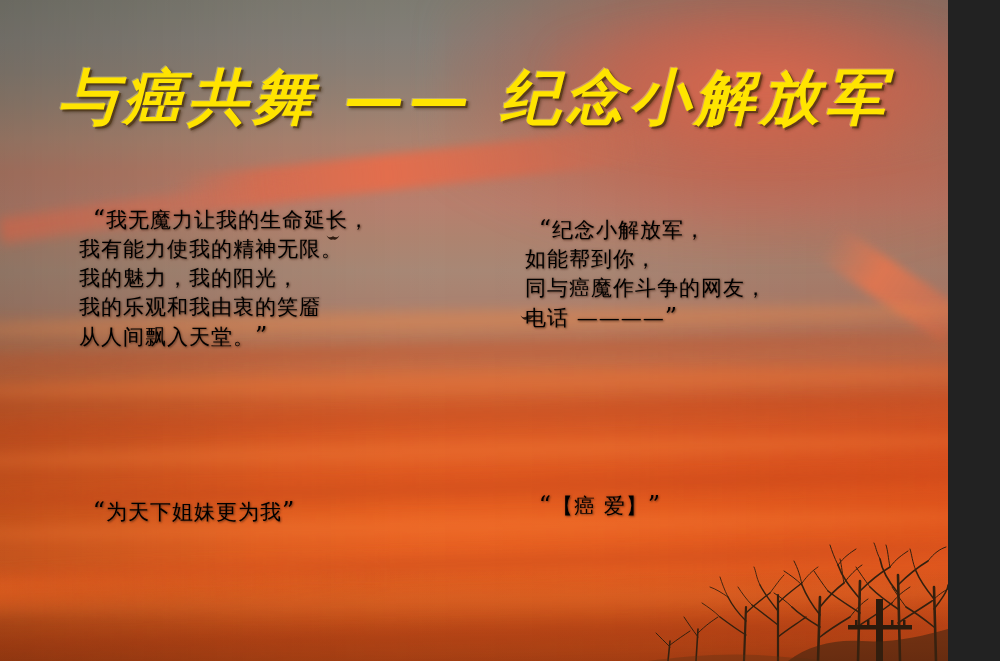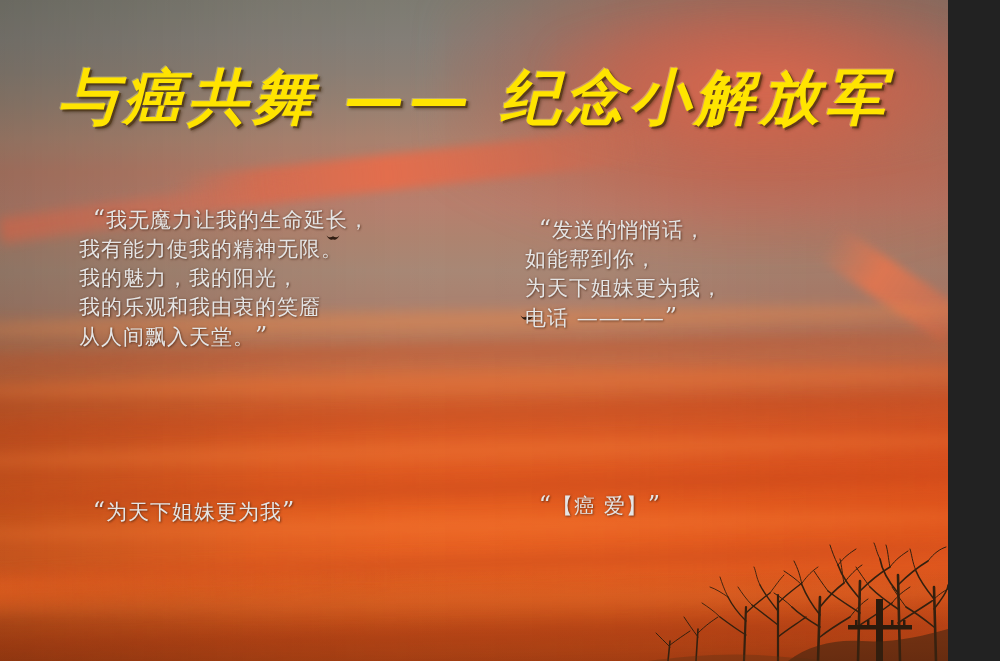--- a/index.html
+++ b/index.html
@@ -192,21 +192,21 @@
     text-shadow:
        2px 2px 0 rgba(70,45,10,0.55),
        3px 3px 3px rgba(50,30,6,0.45),
       -1px -1px 0 rgba(255,245,140,0.35);
     white-space: nowrap;
   }
 
   
   .quote {
     position: absolute;
-    color: #e5e5e5;
+    color: #000000;
     font-family: "DejaVu Serif", "Liberation Serif", serif;
     font-size: 21px;
     line-height: 29px;
     letter-spacing: 1px;
     white-space: pre;
     text-shadow: 1px 1px 2px rgba(60,30,15,0.55), 0 0 3px rgba(80,40,20,0.30);
   }
   .quote .qm { font-size: 24px; }
 
   .attrib {
@@ -379,23 +379,23 @@
 
   <div class="quote" id="quote-left-1">
     <span class="qm">“</span><span>我无魔力让我的生命延长，</span>
 <span style="display:inline-block;width:17px"></span><span>我有能力使我的精神无限。</span>
 <span style="display:inline-block;width:17px"></span><span>我的魅力，我的阳光，</span>
 <span style="display:inline-block;width:17px"></span><span>我的乐观和我由衷的笑靥</span>
 <span style="display:inline-block;width:17px"></span><span>从人间飘入天堂。</span><span class="qm">”</span>
   </div>
 
   <div class="quote" id="quote-right-1">
-    <span class="qm">“</span><span>发送的悄悄话，</span>
+    <span class="qm">“</span><span>纪念小解放军，</span>
 <span style="display:inline-block;width:17px"></span><span>如能帮到你，</span>
-<span style="display:inline-block;width:17px"></span><span>为天下姐妹更为我，</span>
+<span style="display:inline-block;width:17px"></span><span>同与癌魔作斗争的网友，</span>
 <span style="display:inline-block;width:17px"></span><span>电话 ————</span><span class="qm">”</span>
   </div>
 
   <div class="quote" id="quote-left-2">
     <span class="qm">“</span><span>为天下姐妹更为我</span><span class="qm">”</span>
   </div>
 
   <div class="quote" id="quote-right-2">
     <span class="qm">“</span><span>【癌 爱】</span><span class="qm">”</span>
   </div>

